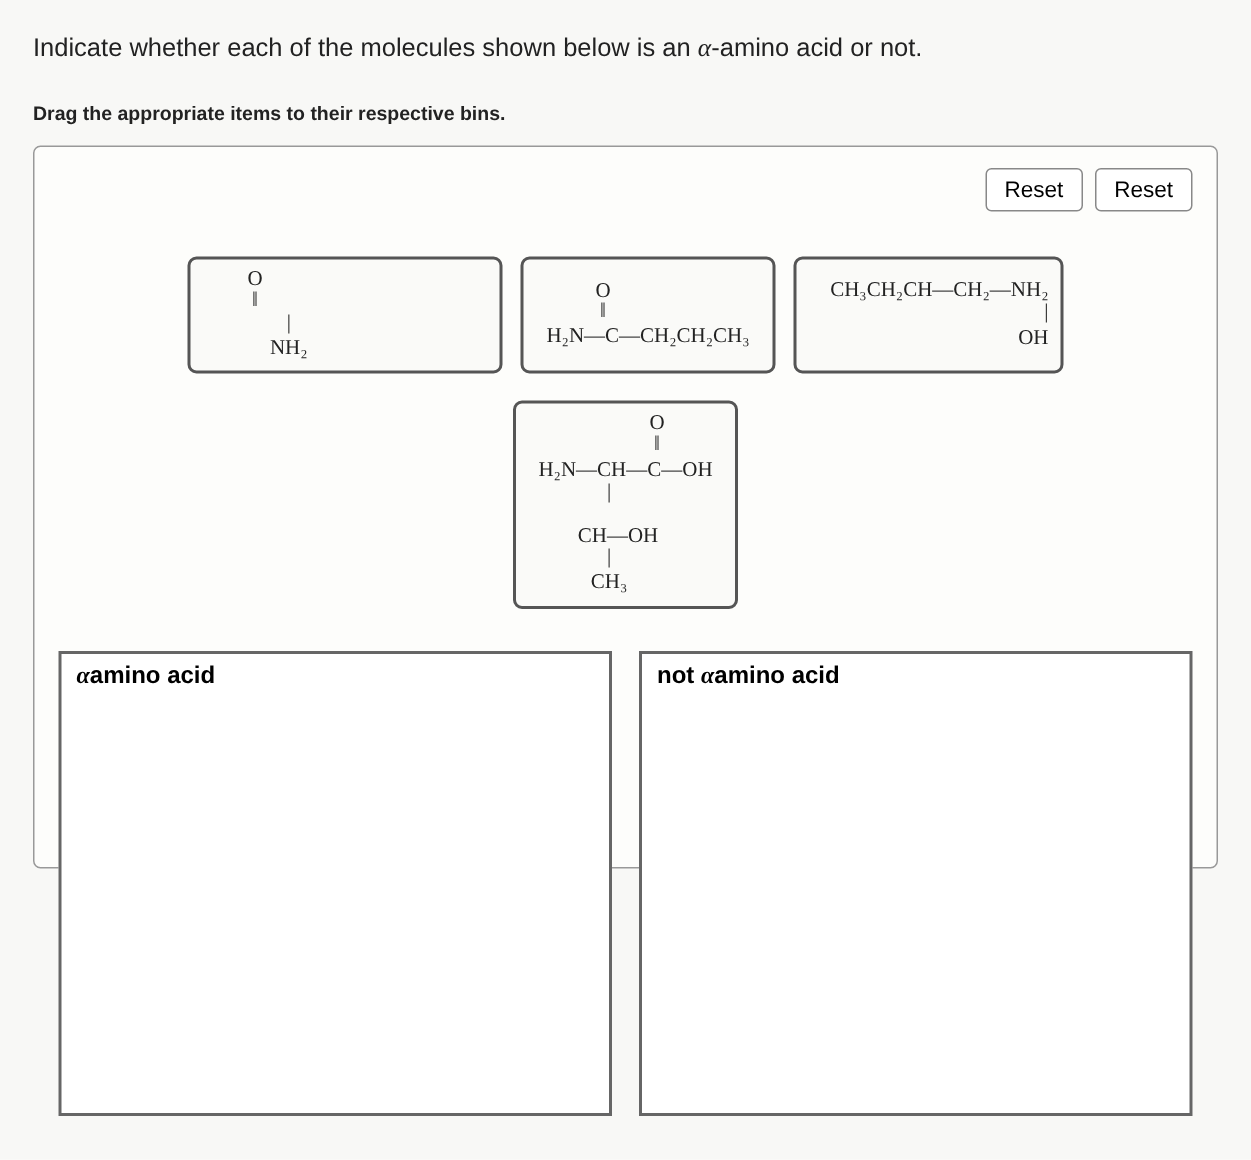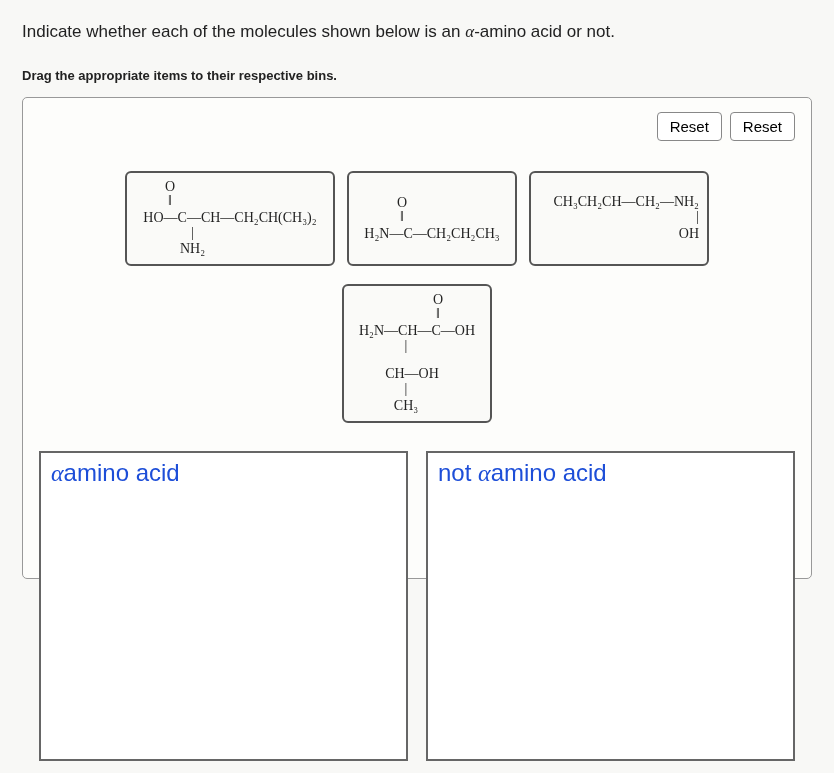--- a/index.html
+++ b/index.html
@@ -73,23 +73,24 @@
       gap: 18px;
     }
     .bin {
       flex: 1;
       border: 2px solid #666;
       background: #fff;
       height: 310px;
       padding: 6px 10px;
     }
     .bin-label {
-      font-size: 24px;
+      font-size: 16px;
       font-family: Arial, sans-serif;
-      color: #1d4ed8;
+      color: #000000;
+      font-weight: bold;
     }
     .alpha-italic {
       font-style: italic;
       font-family: 'Times New Roman', serif;
     }
   </style>
 </head>
 <body>
 
 <div class="question-text">
@@ -102,21 +103,20 @@
   <div class="top-buttons">
     <button class="btn">Reset</button>
     <button class="btn">Reset</button>
   </div>
 
   <div class="draggables">
 
     <div class="molecule" style="min-width:210px;">
       <div class="chemline" style="margin-left:-120px;">O</div>
       <div class="chemline" style="margin-left:-120px;margin-top:-3px;">‖</div>
-      <div class="chemline">HO—C—CH—CH₂CH(CH₃)₂</div>
       <div class="chemline" style="margin-left:-75px;margin-top:-2px;">|</div>
       <div class="chemline" style="margin-left:-75px;">NH₂</div>
     </div>
 
     <div class="molecule" style="min-width:170px;">
       <div class="chemline" style="margin-left:-60px;">O</div>
       <div class="chemline" style="margin-left:-60px;margin-top:-3px;">‖</div>
       <div class="chemline">H₂N—C—CH₂CH₂CH₃</div>
     </div>
 

